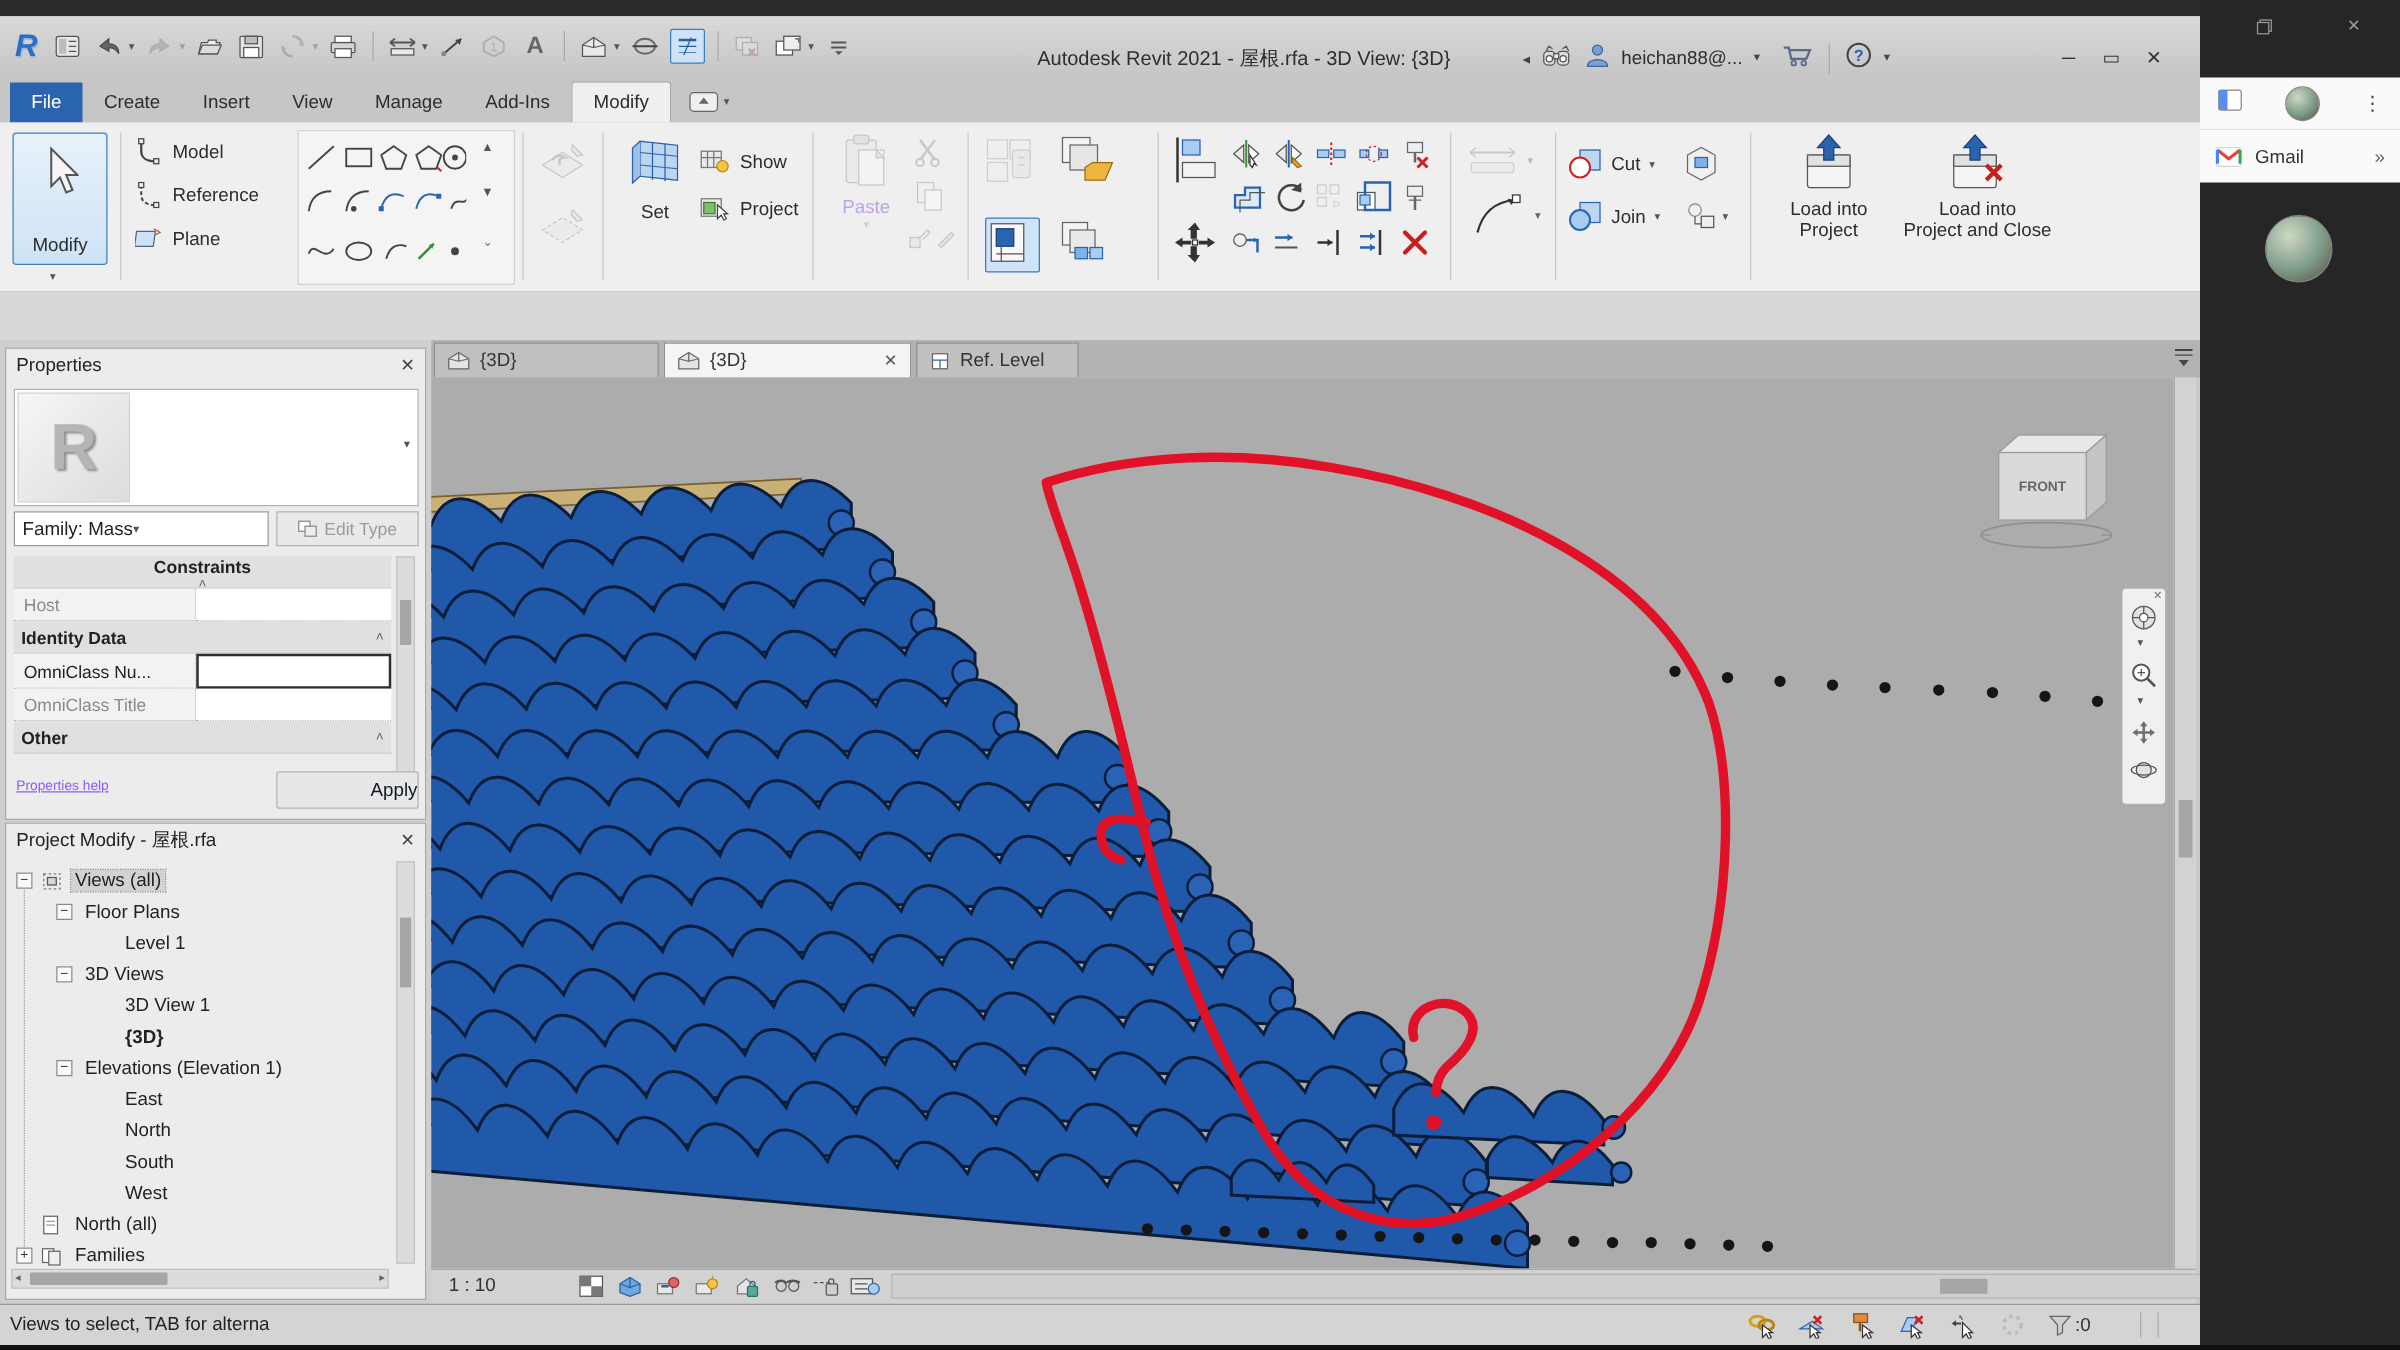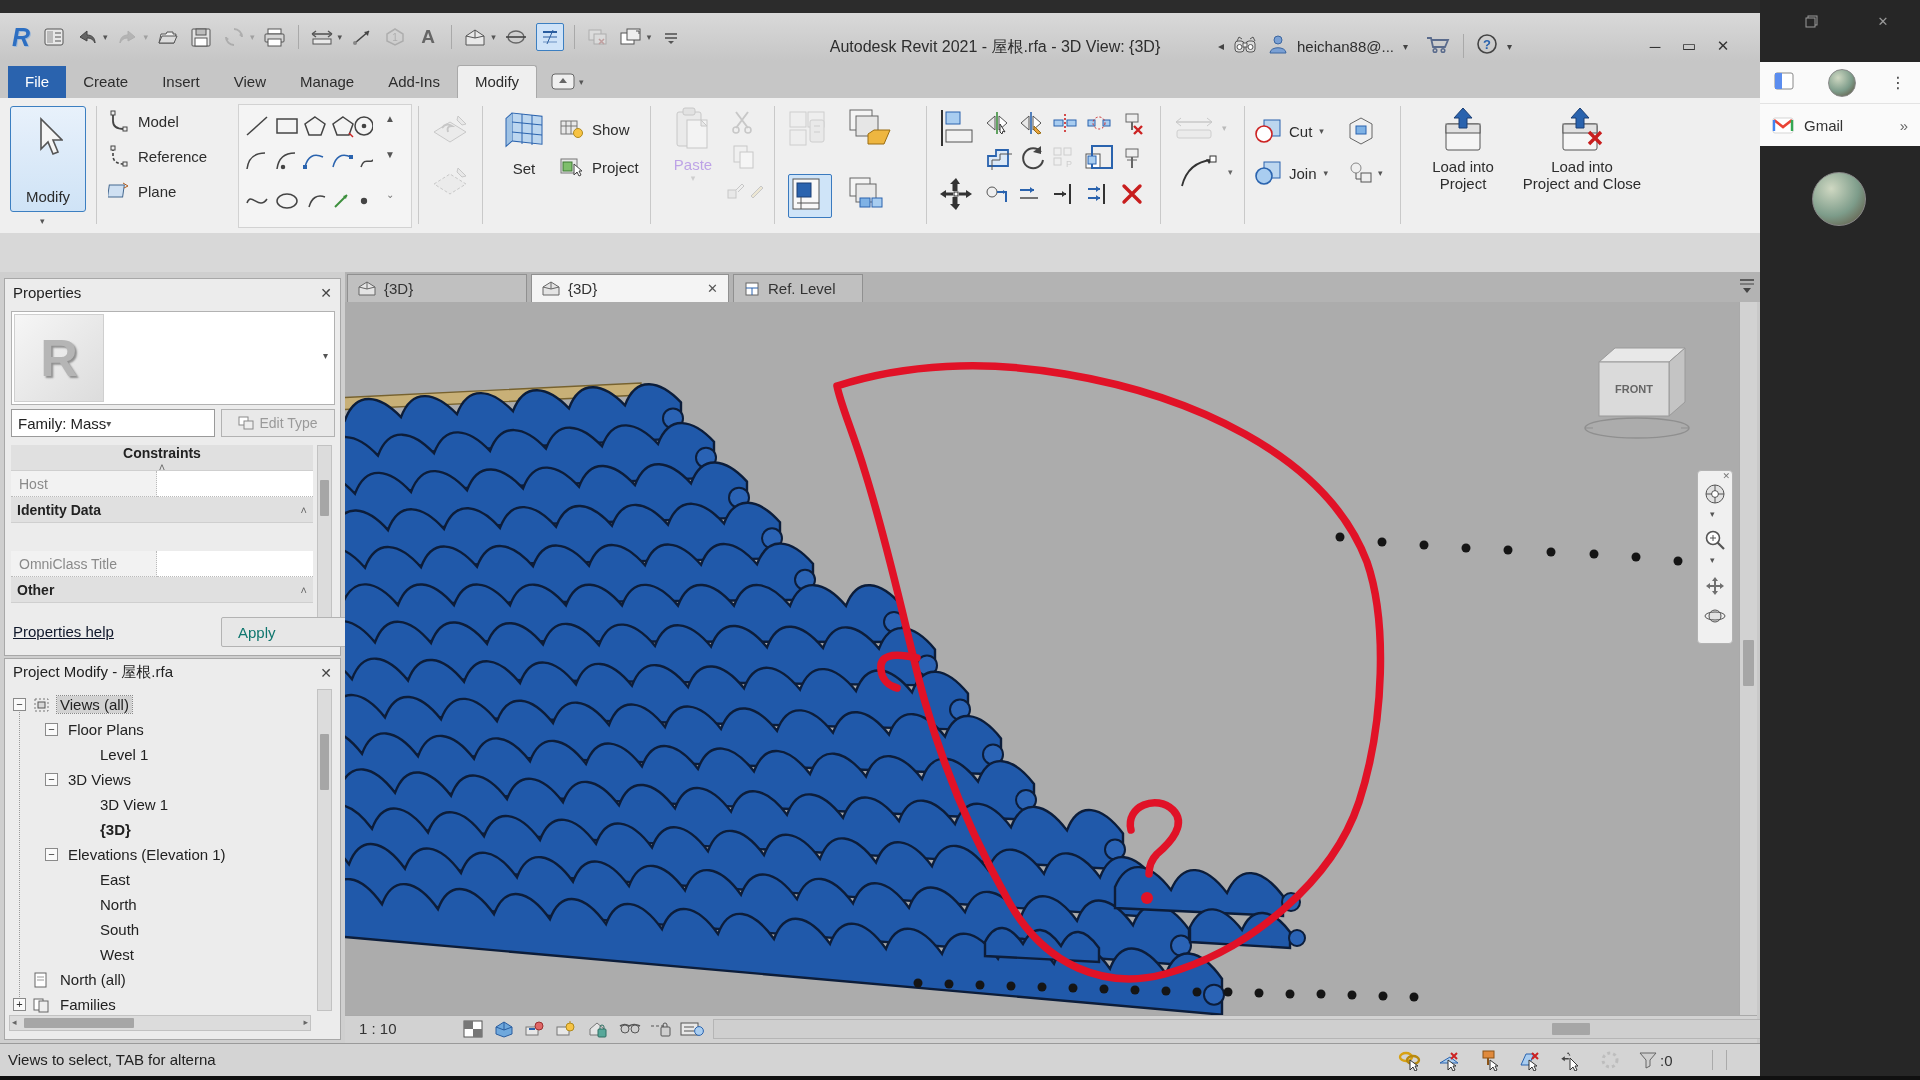--- a/index.html
+++ b/index.html
@@ -41,22 +41,22 @@
   #leftcol{position:absolute;left:0;top:272px;width:345px;height:771px;background:#cfcfcf;}
   .panel{position:absolute;left:4px;width:337px;background:#ececec;border:1px solid #a8a8a8;box-sizing:border-box;}
   .phead{position:absolute;left:0;top:0;width:100%;height:27px;display:flex;align-items:center;justify-content:space-between;padding:0 8px;box-sizing:border-box;font-size:15px;color:#222;}
   .pclose{font-size:14px;color:#444;}
   .combo{background:#fff;border:1px solid #9a9a9a;display:flex;align-items:center;justify-content:flex-start;padding:0 6px;font-size:15px;color:#222;box-sizing:border-box;}
   .gridrow{position:absolute;left:6px;width:302px;height:26px;display:flex;font-size:14px;box-sizing:border-box;}
   .sechead{background:#e0e0e0;border-bottom:1px solid #cfcfcf;align-items:center;font-weight:bold;color:#222;justify-content:space-between;padding:0 6px;}
   .cell-l{width:146px;background:#f2f2f2;border-right:1px dotted #bbb;border-bottom:1px dotted #bbb;display:flex;align-items:center;padding-left:8px;box-sizing:border-box;}
   .cell-v{flex:1;background:#fff;border-bottom:1px dotted #bbb;box-sizing:border-box;}
   .muted{color:#8a8a8a;}
-  .link{color:#0f172a;text-decoration:underline;font-size:15px;}
-  .applybtn{position:absolute;background:#e7e7e7;border:1px solid #b3b3b3;border-radius:2px;color:#0f766e;font-size:15px;display:flex;align-items:center;justify-content:flex-start;padding-left:16px;}
+  .link{color:#8b5cf6;text-decoration:underline;font-size:11px;}
+  .applybtn{position:absolute;background:#e7e7e7;border:1px solid #b3b3b3;border-radius:2px;color:#0f172a;font-size:15px;display:flex;align-items:center;justify-content:flex-end;}
   .sbtrack{position:absolute;background:#dcdcdc;border:1px solid #c2c2c2;box-sizing:border-box;}
   .sbthumb{position:absolute;background:#a6a6a6;border-radius:1px;}
   
   .trow{position:absolute;left:0;width:300px;height:25px;}
   .texp{position:absolute;top:5px;width:13px;height:13px;border:1px solid #8a8a8a;background:#fafafa;font-size:11px;line-height:11px;text-align:center;color:#333;box-sizing:border-box;}
   .tlab{position:absolute;top:3px;font-size:15px;color:#222;white-space:nowrap;padding:0 3px;}
   .tsel .tlab{background:#d2d2d2;outline:1px dotted #8a8a8a;}
   .tbold .tlab{font-weight:bold;}
   .tico{position:absolute;top:4px;width:18px;height:16px;}
   .tguide{position:absolute;border-left:1px dotted #9a9a9a;width:0;}
@@ -628,20 +628,24 @@
           <span>Constraints</span>
             <span style="font-weight:normal;color:#666;font-size:11px;">˄</span>
         </div>
         <div class="gridrow" style="top:192px;">
           <span class="cell-l muted">Host</span>
             <span class="cell-v"></span>
         </div>
         <div class="gridrow sechead" style="top:218px;">
           <span>Identity Data</span>
             <span style="font-weight:normal;color:#666;font-size:11px;">˄</span>
+        </div>
+        <div class="gridrow" style="top:244px;height:28px;">
+          <span class="cell-l" style="color:#222;">OmniClass Nu...</span>
+          <span class="cell-v" style="border:2px solid #2f2f2f;background:#fff;"></span>
         </div>
         <div class="gridrow" style="top:272px;">
           <span class="cell-l muted">OmniClass Title</span>
             <span class="cell-v"></span>
         </div>
         <div class="gridrow sechead" style="top:298px;">
           <span>Other</span>
             <span style="font-weight:normal;color:#666;font-size:11px;">˄</span>
         </div>
 

